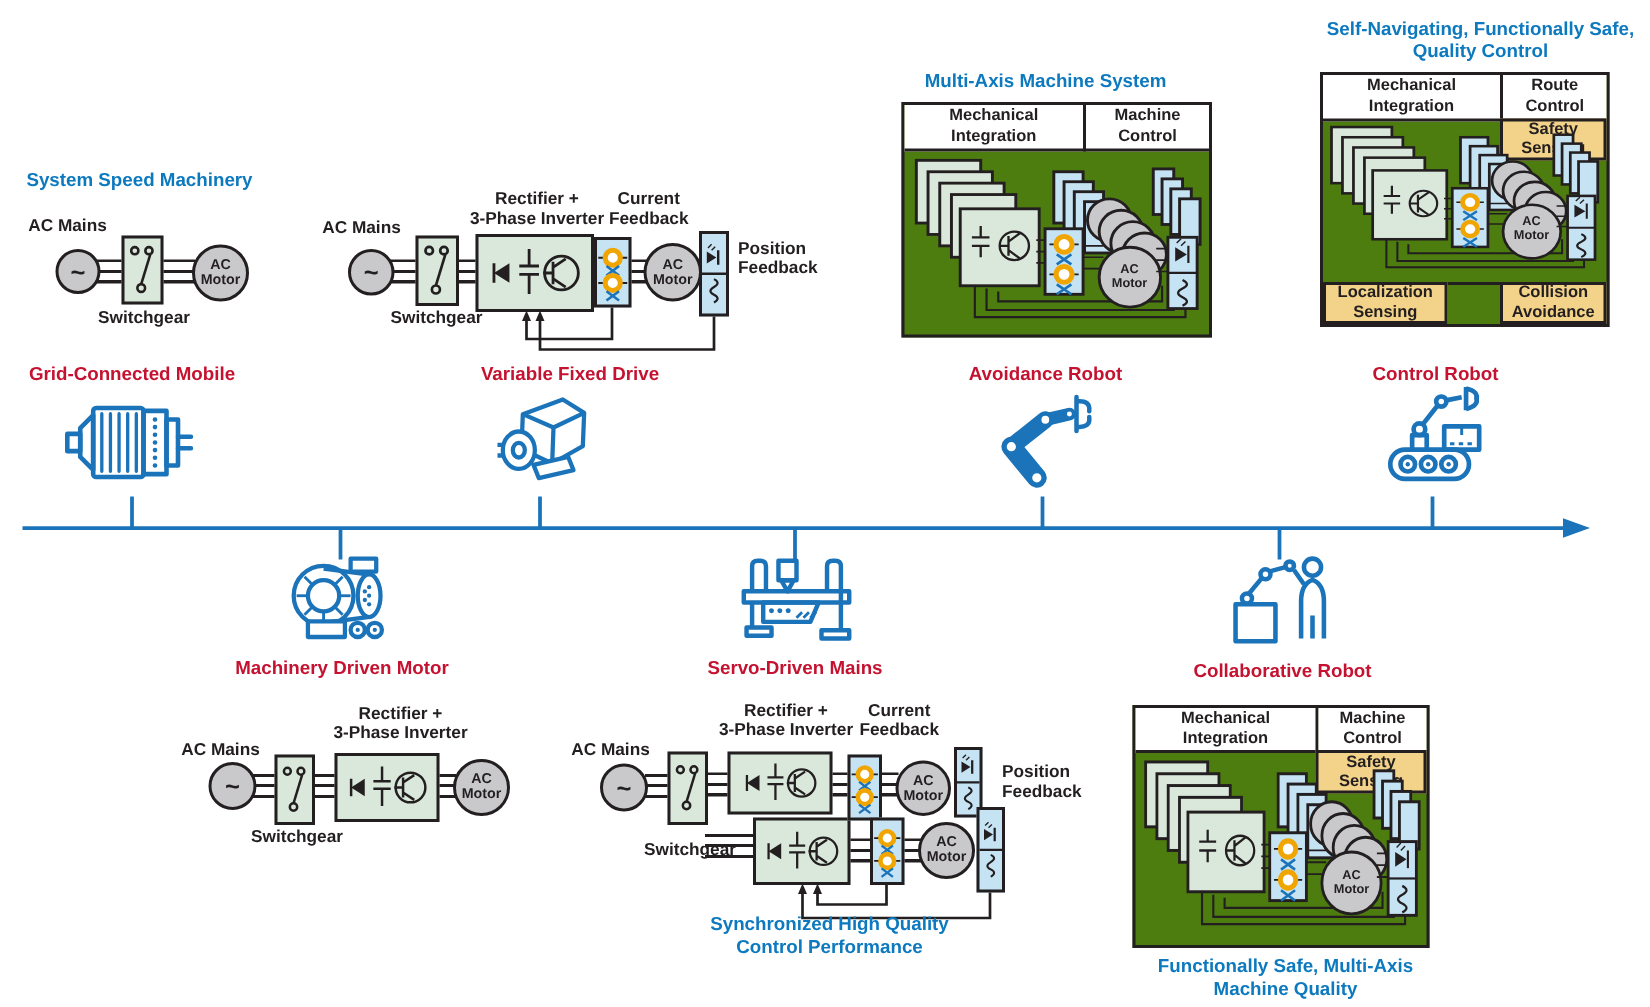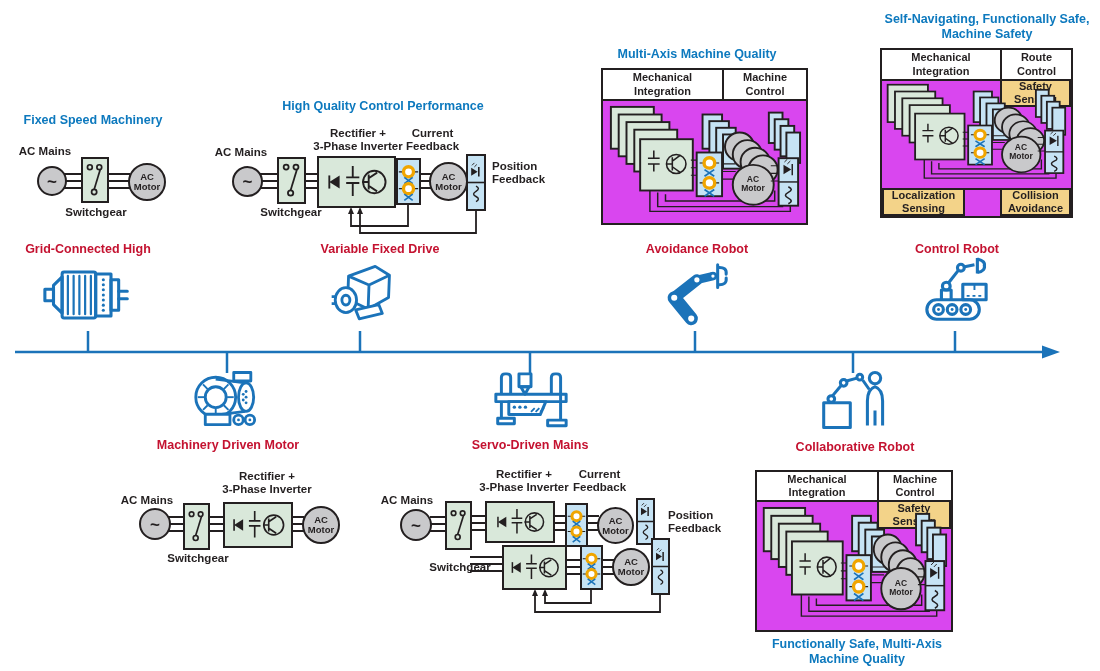--- a/index.html
+++ b/index.html
@@ -6,21 +6,21 @@
   body{font-family:"Liberation Sans", sans-serif;background:#fff}
   .stage{position:relative;width:1100px;height:671px;background:#fff;overflow:hidden}
   .abs{position:absolute}
   .btitle{color:#0d79be;font-weight:bold;font-size:12.5px;line-height:1.18;text-align:center;white-space:pre-line}
   .rlabel{color:#c41230;font-weight:bold;font-size:12.5px;line-height:1.15;text-align:center;white-space:pre-line}
   .dlab{color:#231f20;font-weight:bold;font-size:11.5px;line-height:1.15;text-align:center;white-space:pre-line}
   .node{border:2px solid #231f20;border-radius:50%;background:#c9c9cb;display:flex;align-items:center;justify-content:center;color:#231f20;font-weight:bold;font-size:9.5px;line-height:1.05;text-align:center;white-space:pre-line}
   .tilde{font-size:17px;font-weight:bold;color:#231f20;line-height:1}
   .gbox{background:#d9e8da;border:2px solid #231f20}
   .bbox{background:#c6e3f4;border:2px solid #231f20}
-  .box{background:#d946ef;border:2px solid #231f20}
+  .box{background:#4d7c0f;border:2px solid #231f20}
   .hcell{background:#fff;display:flex;align-items:center;justify-content:center;font-weight:bold;font-size:11px;line-height:1.2;text-align:center;white-space:pre-line;color:#231f20;border-bottom:2px solid #231f20}
   .ycell{background:#f3d389;border:2px solid #231f20;display:flex;align-items:center;justify-content:center;font-weight:bold;font-size:11px;line-height:1.15;text-align:center;white-space:pre-line;color:#231f20}
   .l3{background:linear-gradient(to bottom,#231f20 0,#231f20 2px,transparent 2px,transparent 7px,#231f20 7px,#231f20 9px,transparent 9px,transparent 14px,#231f20 14px,#231f20 16px);height:16px}
   .mlab{font-size:8.5px;font-weight:bold;text-align:center;line-height:1.1;white-space:pre-line;color:#231f20}
   svg{display:block}
 </style>
 </head>
 <body>
 
 <div class="stage">
@@ -94,39 +94,39 @@
         <line x1="360" y1="6" x2="360" y2="27"></line>
       <line x1="695" y1="6" x2="695" y2="27"></line>
         <line x1="955" y1="6" x2="955" y2="27"></line>
       <line x1="227" y1="27" x2="227" y2="48"></line>
         <line x1="530" y1="27" x2="530" y2="48"></line>
       <line x1="853" y1="27" x2="853" y2="48"></line>
     </g>
     <polygon points="1042,20.5 1042,33.5 1060,27" fill="#1b73b9"></polygon>
   </svg>
 
-  <div class="abs btitle" style="left:3px;top:113px;width:180px">Fixed Speed Machinery</div>
+  <div class="abs btitle" style="left:3px;top:113px;width:180px">System Speed Machinery</div>
   <div class="abs dlab" style="left:14px;top:145px;width:62px">AC Mains</div>
   <div class="abs l3" style="left:63px;top:173px;width:20px"></div>
   <div class="abs l3" style="left:107px;top:173px;width:23px"></div>
   <div class="abs node" style="left:37px;top:166px;width:30px;height:30px"><span class="tilde">~</span></div>
   <div class="abs gbox" style="left:81px;top:157px;width:28px;height:46px">
     <svg viewBox="0 0 28 46" width="24" height="42" style="margin:0 auto">
       <g stroke="#231f20" stroke-width="2" fill="none">
           <circle cx="8" cy="8" r="2.8"></circle>
           <circle cx="19" cy="8" r="2.8"></circle>
           <circle cx="13" cy="37" r="3"></circle>
           <line x1="13" y1="34" x2="20" y2="11"></line>
         </g>
     </svg>
   </div>
   <div class="abs dlab" style="left:61px;top:206px;width:70px">Switchgear</div>
   <div class="abs node" style="left:128px;top:163px;width:38px;height:38px"><span>AC
 Motor</span></div>
-  <div class="abs rlabel" style="left:8px;top:242px;width:160px">Grid-Connected High</div>
+  <div class="abs rlabel" style="left:8px;top:242px;width:160px">Grid-Connected Mobile</div>
   <svg class="abs" style="left:42px;top:264px" viewBox="0 0 96 64" width="92" height="62">
     <g fill="none" stroke="#1b73b9" stroke-width="3.2" stroke-linejoin="round" stroke-linecap="round">
       <rect x="3" y="26" width="9" height="12"></rect>
         <path d="M12,22 L21,13 V51 L12,42 Z"></path>
       <rect x="21" y="8" width="35" height="48" rx="2"></rect>
       <path d="M27,12 V52 M33,12 V52 M39,12 V52 M45,12 V52 M51,12 V52" stroke-width="2.3"></path>
       <rect x="56" y="10" width="16" height="44"></rect>
         <rect x="72" y="16" width="8" height="32"></rect>
       <path d="M80,28 H89 M80,36 H89"></path>
     </g>
@@ -134,21 +134,20 @@
         <circle cx="64" cy="16" r="1.6"></circle>
         <circle cx="64" cy="21.3" r="1.6"></circle>
         <circle cx="64" cy="26.6" r="1.6"></circle>
         <circle cx="64" cy="32" r="1.6"></circle>
         <circle cx="64" cy="37.3" r="1.6"></circle>
         <circle cx="64" cy="42.6" r="1.6"></circle>
         <circle cx="64" cy="48" r="1.6"></circle>
       </g>
   </svg>
 
-  <div class="abs btitle" style="left:273px;top:99px;width:220px">High Quality Control Performance</div>
   <div class="abs dlab" style="left:212px;top:146px;width:58px">AC Mains</div>
   <div class="abs dlab" style="left:302px;top:127px;width:112px">Rectifier +
 3-Phase Inverter</div>
   <div class="abs dlab" style="left:405px;top:127px;width:55px">Current
 Feedback</div>
   <div class="abs l3" style="left:260px;top:173px;width:20px"></div>
   <div class="abs l3" style="left:303px;top:173px;width:17px"></div>
   <div class="abs l3" style="left:418px;top:173px;width:14px"></div>
   <div class="abs node" style="left:232px;top:166px;width:31px;height:31px"><span class="tilde">~</span></div>
   <div class="abs gbox" style="left:277px;top:157px;width:29px;height:47px">
@@ -208,21 +207,21 @@
     <g fill="#fff" stroke="#1b73b9" stroke-width="3.2" stroke-linejoin="round">
       <path d="M22,16 L52,5 L68,15 L67,40 L44,53 L21,42 Z"></path>
       <path d="M22,16 L45,26 L68,15 M45,26 L44,53" fill="none"></path>
       <path d="M30,54 L56,48 L60,58 L34,64 Z"></path>
       <ellipse cx="19" cy="43" rx="12" ry="14"></ellipse>
         <ellipse cx="19" cy="43" rx="4.5" ry="5.5"></ellipse>
       <path d="M3,39 H7 M3,47 H7" fill="none"></path>
     </g>
   </svg>
 
-  <div class="abs btitle" style="left:587px;top:47px;width:220px">Multi-Axis Machine Quality</div>
+  <div class="abs btitle" style="left:587px;top:47px;width:220px">Multi-Axis Machine System</div>
   <div class="abs box" style="left:601px;top:68px;width:207px;height:157px">
     <div class="abs hcell" style="left:0;top:0;width:121px;height:31px;border-right:2px solid #231f20">Mechanical
 Integration</div>
     <div class="abs hcell" style="left:121px;top:0;width:82px;height:31px">Machine
 Control</div>
     <svg class="abs" style="left:4px;top:35px" viewBox="0 0 200 120" preserveAspectRatio="none" width="195" height="114">
         <use href="#stackg"></use>
       </svg>
     <div class="abs mlab" style="left:130px;top:105px;width:40px">AC
 Motor</div>
@@ -239,21 +238,21 @@
         <circle cx="16" cy="40" r="4.5"></circle>
         <circle cx="40" cy="21" r="4"></circle>
         <circle cx="57" cy="17" r="3"></circle>
     </g>
     <g fill="none" stroke="#1b73b9" stroke-width="3.2" stroke-linecap="round">
       <path d="M62,8 q10,-1 9,7 M62,26 q10,1 9,-7 M62,5 V29"></path>
     </g>
   </svg>
 
   <div class="abs btitle" style="left:877px;top:12px;width:220px">Self-Navigating, Functionally Safe,
-Machine Safety</div>
+Quality Control</div>
   <div class="abs box" style="left:880px;top:48px;width:193px;height:170px">
     <div class="abs hcell" style="left:0;top:0;width:120px;height:31px;border-right:2px solid #231f20">Mechanical
 Integration</div>
     <div class="abs hcell" style="left:120px;top:0;width:69px;height:31px">Route
 Control</div>
     <div class="abs ycell" style="left:118px;top:29px;width:71px;height:28px">Safety
 Sensing</div>
     <svg class="abs" style="left:2px;top:33px" viewBox="0 0 200 120" preserveAspectRatio="none" width="183" height="102">
         <use href="#stackg"></use>
       </svg>
@@ -481,20 +480,22 @@
   <div class="abs dlab" style="left:668px;top:509px;width:62px;text-align:left">Position
 Feedback</div>
   <svg class="abs" style="left:525px;top:588px" width="160" height="28">
     <g fill="none" stroke="#231f20" stroke-width="1.8">
       <path d="M135,7 V24 H10 V7"></path>
         <path d="M66,2 V15 H20 V7"></path>
     </g>
     <polygon points="7,8 13,8 10,1" fill="#231f20"></polygon>
       <polygon points="17,8 23,8 20,1" fill="#231f20"></polygon>
   </svg>
+  <div class="abs btitle" style="left:443px;top:609px;width:220px">Synchronized High Quality
+Control Performance</div>
 
   <div class="abs box" style="left:755px;top:470px;width:198px;height:162px">
     <div class="abs hcell" style="left:0;top:0;width:122px;height:30px;border-right:2px solid #231f20">Mechanical
 Integration</div>
     <div class="abs hcell" style="left:122px;top:0;width:72px;height:30px">Machine
 Control</div>
     <div class="abs ycell" style="left:120px;top:28px;width:74px;height:29px">Safety
 Sensing</div>
     <svg class="abs" style="left:3px;top:34px" viewBox="0 0 200 120" preserveAspectRatio="none" width="188" height="118">
         <use href="#stackg"></use>

